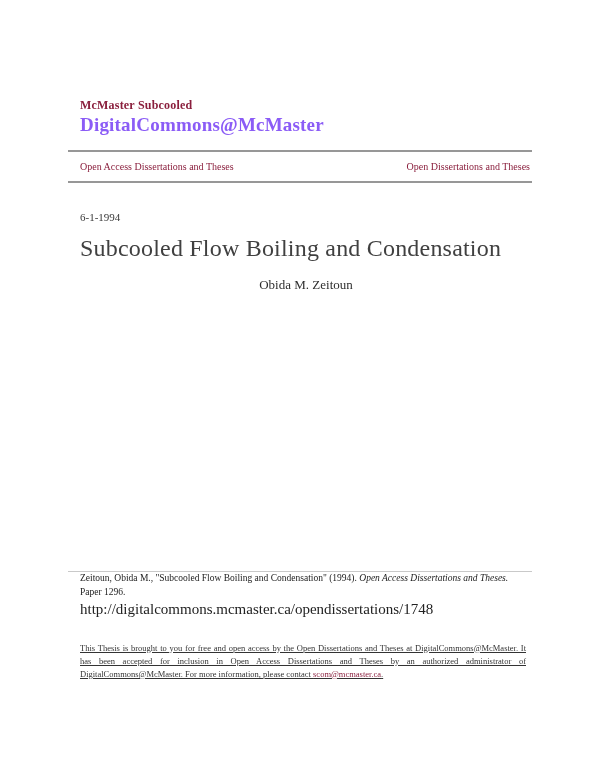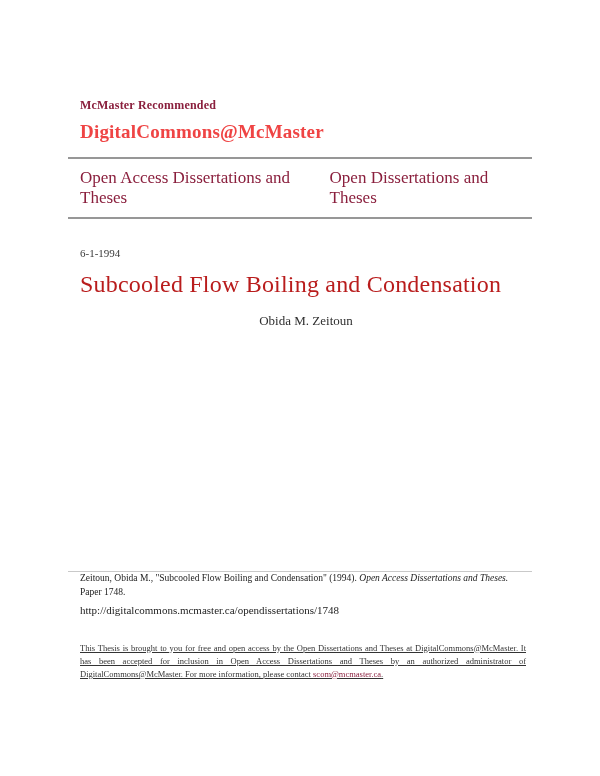--- a/index.html
+++ b/index.html
@@ -29,22 +29,22 @@
   }
   .institution {
     font-size: 12px;
     font-weight: bold;
     color: #8a1f3d;
     letter-spacing: 0.2px;
   }
   .site-title {
     font-size: 19px;
     font-weight: bold;
-    color: #ef4444;
-    margin-top: 8px;
+    color: #8b5cf6;
+    margin-top: 1px;
     letter-spacing: 0.2px;
   }
 
   
   .rule-dark {
     height: 2px;
     background: #979797;
     border: none;
     margin: 0;
   }
@@ -57,37 +57,37 @@
   .rule-top { margin-top: 14px; }
 
   
   .nav-row {
     display: flex;
     justify-content: space-between;
     align-items: center;
     padding: 9px 2px 9px 12px;
   }
   .nav-link {
-    font-size: 17px;
+    font-size: 10px;
     color: #8a1f3d;
     text-decoration: none;
     cursor: pointer;
   }
 
   
   .date {
     margin: 28px 0 0 12px;
     font-size: 11px;
     color: #3a3a3a;
   }
   .doc-title {
     margin: 12px 0 0 12px;
     font-size: 24px;
     font-weight: normal;
-    color: #b91c1c;
+    color: #404040;
     letter-spacing: 0.2px;
   }
   .author {
     margin: 15px 0 0 12px;
     font-size: 13px;
     color: #2e2e2e;
     text-align: center;
   }
 
   
@@ -105,21 +105,21 @@
   }
   .citation-text {
     margin: 0 0 0 12px;
     width: 444px;
     font-size: 9.5px;
     line-height: 1.45;
     color: #222222;
   }
   .citation-url {
     margin: 1px 0 0 12px;
-    font-size: 11px;
+    font-size: 15px;
     color: #222222;
     text-decoration: none;
     display: inline-block;
     cursor: pointer;
   }
   .footer-text {
     margin: 24px 0 0 12px;
     width: 446px;
     font-size: 8.5px;
     line-height: 1.55;
@@ -134,21 +134,21 @@
   }
   .italic { font-style: italic; }
 </style>
 </head>
 <body>
 
 <div class="page">
   <div class="content">
 
     <div class="header-block">
-      <div class="institution">McMaster Recommended</div>
+      <div class="institution">McMaster Subcooled</div>
       <div class="site-title">DigitalCommons@McMaster</div>
     </div>
 
     <hr class="rule-dark rule-top">
 
     <div class="nav-row">
       <a class="nav-link">Open Access Dissertations and Theses</a>
       <a class="nav-link">Open Dissertations and Theses</a>
     </div>
 
@@ -157,21 +157,21 @@
     <div class="date">6-1-1994</div>
 
     <h1 class="doc-title">Subcooled Flow Boiling and Condensation</h1>
 
     <div class="author">Obida M. Zeitoun</div>
 
     <div class="bottom">
       <hr class="rule-light">
 
 
-      <p class="citation-text"><span>Zeitoun, Obida M., "Subcooled Flow Boiling and Condensation" (1994). </span><span class="italic">Open Access Dissertations and Theses.</span><span> Paper 1748.</span></p>
+      <p class="citation-text"><span>Zeitoun, Obida M., "Subcooled Flow Boiling and Condensation" (1994). </span><span class="italic">Open Access Dissertations and Theses.</span><span> Paper 1296.</span></p>
 
       <a class="citation-url">http://digitalcommons.mcmaster.ca/opendissertations/1748</a>
 
       <p class="footer-text"><span>This Thesis is brought to you for free and open access by the Open Dissertations and Theses at DigitalCommons@McMaster. It has been accepted for inclusion in Open Access Dissertations and Theses by an authorized administrator of DigitalCommons@McMaster. For more information, please contact </span><a class="footer-email">scom@mcmaster.ca</a><span>.</span></p>
     </div>
 
   </div>
 </div>
 
 </body></html>

